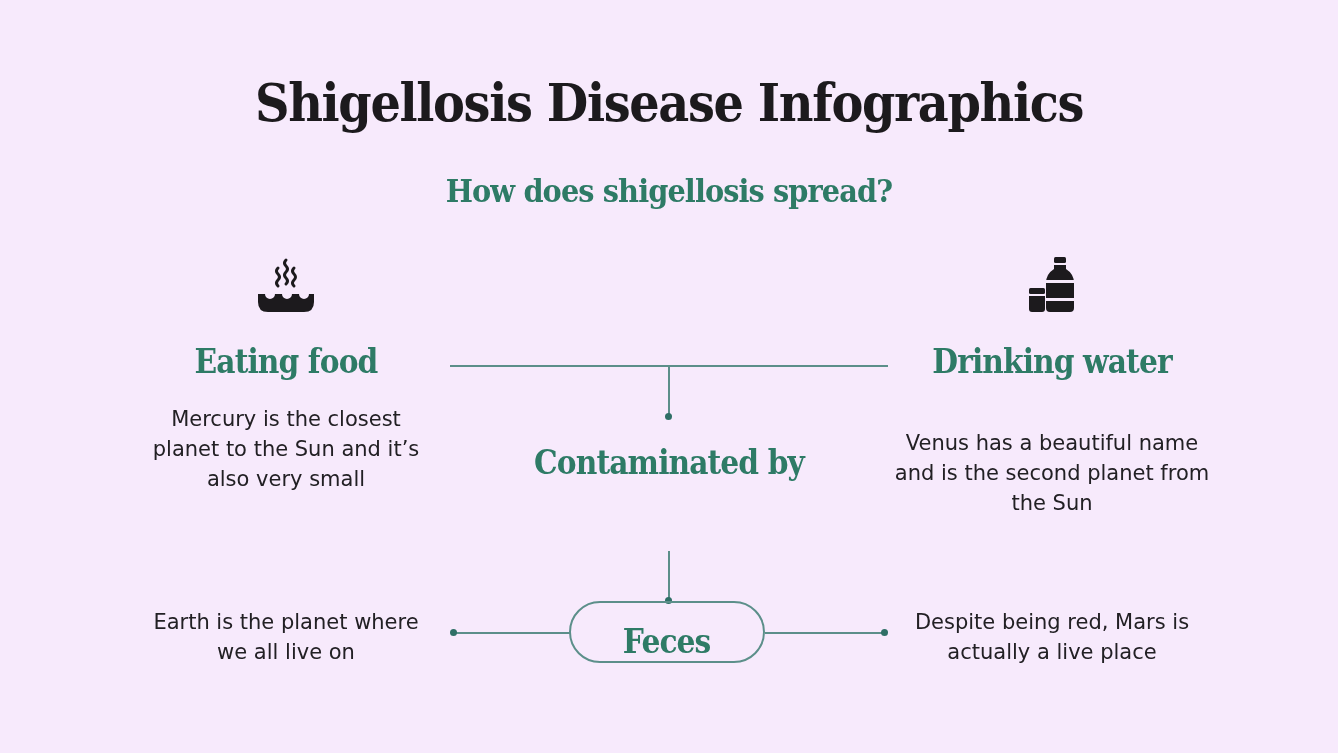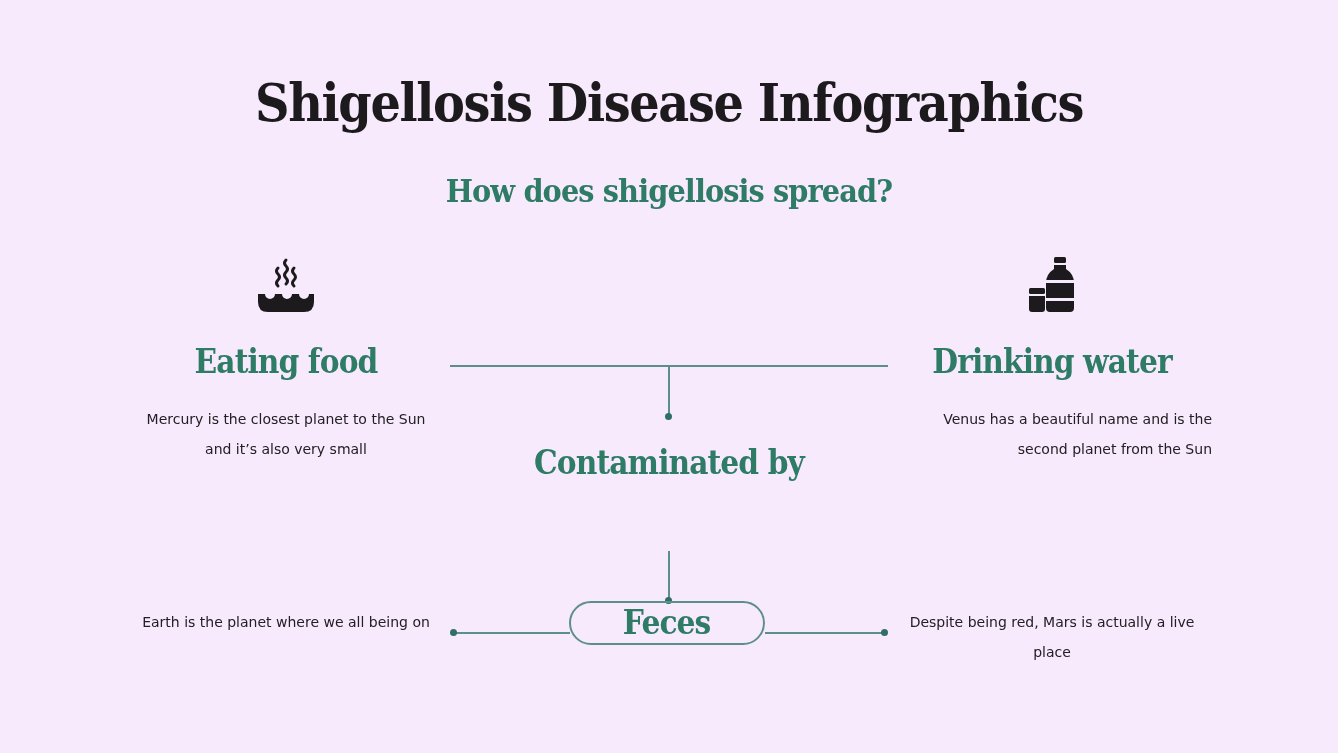--- a/index.html
+++ b/index.html
@@ -21,29 +21,29 @@
       font-family: "DejaVu Serif", serif; font-weight: bold;
       font-size: 32px; letter-spacing: -1px; color: #2e7b66;
       transform: scaleX(0.9);
     }
     .heading {
       font-family: "DejaVu Serif", serif; font-weight: bold;
       font-size: 33px; letter-spacing: -1px; color: #2e7b66;
       text-align: center; transform: scaleX(0.9);
     }
     .body-text {
-      font-family: "DejaVu Sans", sans-serif; font-size: 14px;
+      font-family: "DejaVu Sans", sans-serif; font-size: 21px;
       line-height: 30px; color: #222024; text-align: center;
     }
     .line { background: #5c8f8a; }
     .dot { width: 7px; height: 7px; border-radius: 50%; background: #2f6f66; }
     .pill {
-      left: 569px; top: 601px; width: 196px; height: 44px;
+      left: 569px; top: 601px; width: 196px; height: 62px;
       border: 2px solid #5c8f8a; border-radius: 34px; box-sizing: border-box;
-      display: flex; align-items: flex-start; justify-content: center;
+      display: flex; align-items: flex-end; justify-content: center;
     }
     .pill span {
       font-family: "DejaVu Serif", serif; font-weight: bold;
       font-size: 33px; letter-spacing: -1px; color: #2e7b66;
       display: inline-block; transform: scaleX(0.9);
     }
     svg { display: block; }
   </style>
 </head>
 <body>
@@ -68,34 +68,34 @@
   <svg width="48" height="56" viewBox="0 0 48 56">
     <rect x="26" y="1" width="12" height="6" rx="1.5" fill="#1c1a1d"></rect>
     <path d="M26 9 h12 v4 q8 5 8 14 v25 q0 4 -4 4 h-20 q-4 0 -4 -4 v-25 q0 -9 8 -14 z" fill="#1c1a1d"></path>
     <rect x="18" y="24" width="28" height="3" fill="#f7eafc"></rect>
     <rect x="18" y="42" width="28" height="3" fill="#f7eafc"></rect>
     <rect x="1" y="32" width="16" height="6" rx="1.5" fill="#1c1a1d"></rect>
     <path d="M1 40 h16 v13 q0 3 -3 3 h-10 q-3 0 -3 -3 z" fill="#1c1a1d"></path>
   </svg>
 </div>
 <div class="abs heading" style="left:892px; width:320px; top:342px;">Drinking water</div>
-<div class="abs body-text" style="left:892px; width:320px; top:404px;text-align:right;">Venus has a beautiful name and is the second planet from the Sun</div>
+<div class="abs body-text" style="left:892px; width:320px; top:428px;">Venus has a beautiful name and is the second planet from the Sun</div>
 
 <div class="abs line" style="left:450px; top:365px; width:438px; height:2px;"></div>
 <div class="abs line" style="left:668px; top:366px; width:2px; height:50px;"></div>
 <div class="abs dot" style="left:665px; top:413px;"></div>
 
 <div class="abs heading" style="left:519px; width:300px; top:444px; line-height:38px;">Contaminated by</div>
 
 <div class="abs line" style="left:668px; top:551px; width:2px; height:50px;"></div>
 <div class="abs dot" style="left:665px; top:597px;"></div>
 
 <div class="abs pill">
   <span>Feces</span>
 </div>
 
 <div class="abs line" style="left:453px; top:632px; width:117px; height:2px;"></div>
 <div class="abs dot" style="left:450px; top:629px;"></div>
 <div class="abs line" style="left:765px; top:632px; width:120px; height:2px;"></div>
 <div class="abs dot" style="left:881px; top:629px;"></div>
 
-<div class="abs body-text" style="left:136px; width:300px; top:607px;">Earth is the planet where we all being on</div>
+<div class="abs body-text" style="left:136px; width:300px; top:607px;">Earth is the planet where we all live on</div>
 <div class="abs body-text" style="left:892px; width:320px; top:607px;">Despite being red, Mars is actually a live place</div>
 
 </body></html>

